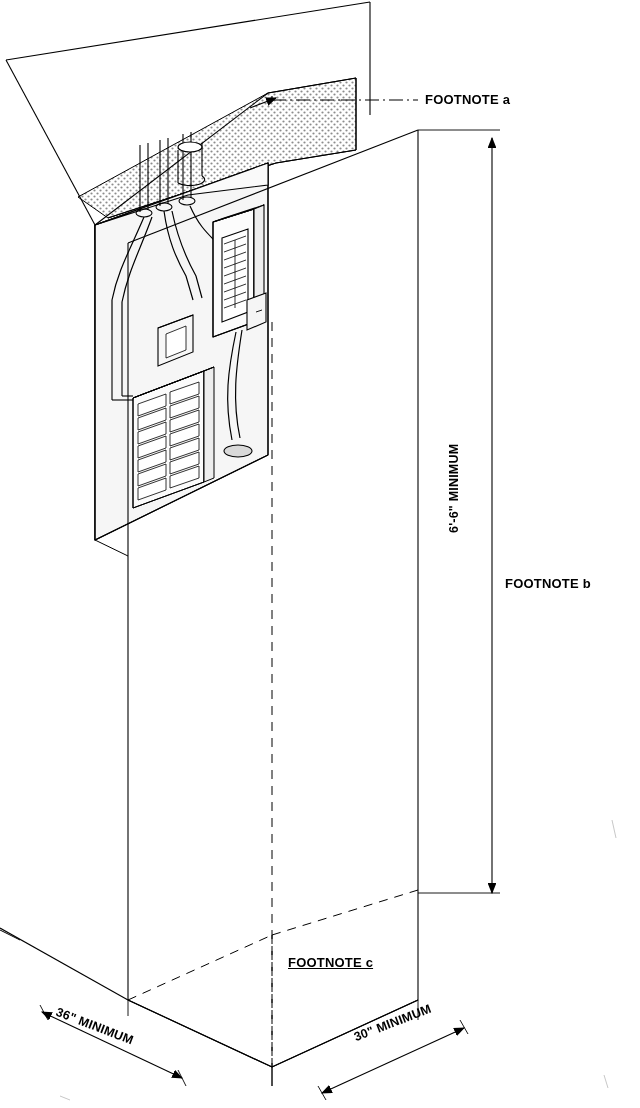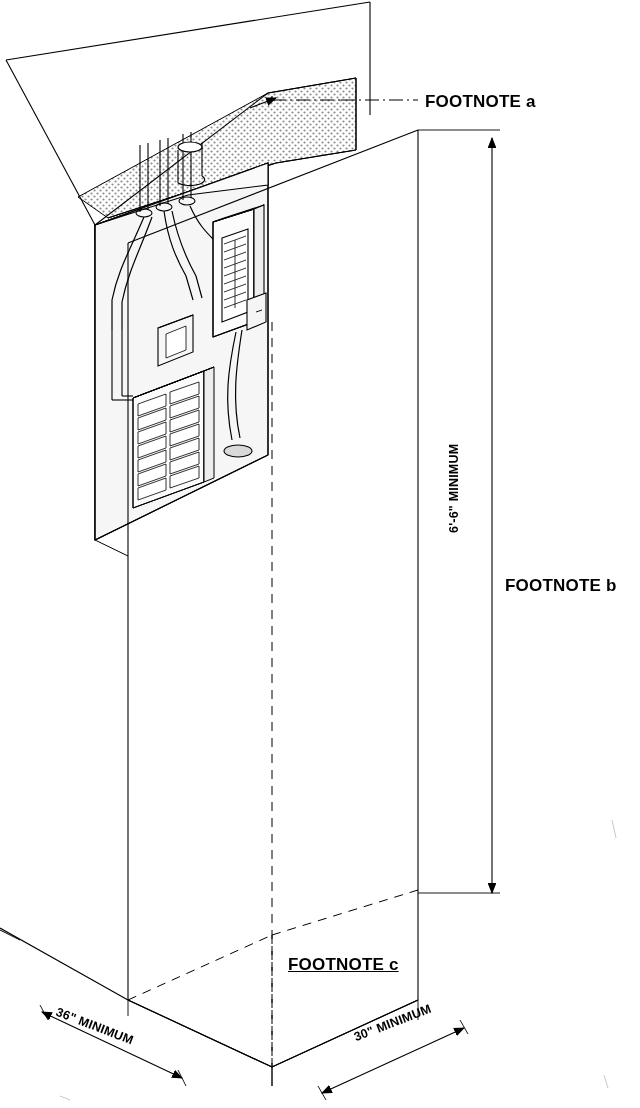--- a/index.html
+++ b/index.html
@@ -18,21 +18,21 @@
   #diagram-svg {
     position: absolute;
     left: 0;
     top: 0;
     width: 640px;
     height: 1108px;
   }
   .lbl {
     position: absolute;
     font-family: "Liberation Sans", sans-serif;
-    font-size: 17px;
+    font-size: 13px;
     font-weight: bold;
     color: #000000;
     white-space: nowrap;
     letter-spacing: 0.2px;
   }
   #label-footnote-a { left: 425px; top: 92px; }
   #label-footnote-b { left: 505px; top: 576px; text-align: right; }
   #label-footnote-c { left: 288px; top: 955px; text-decoration: underline; }
   #label-vertical-dim {
     left: 447px;

